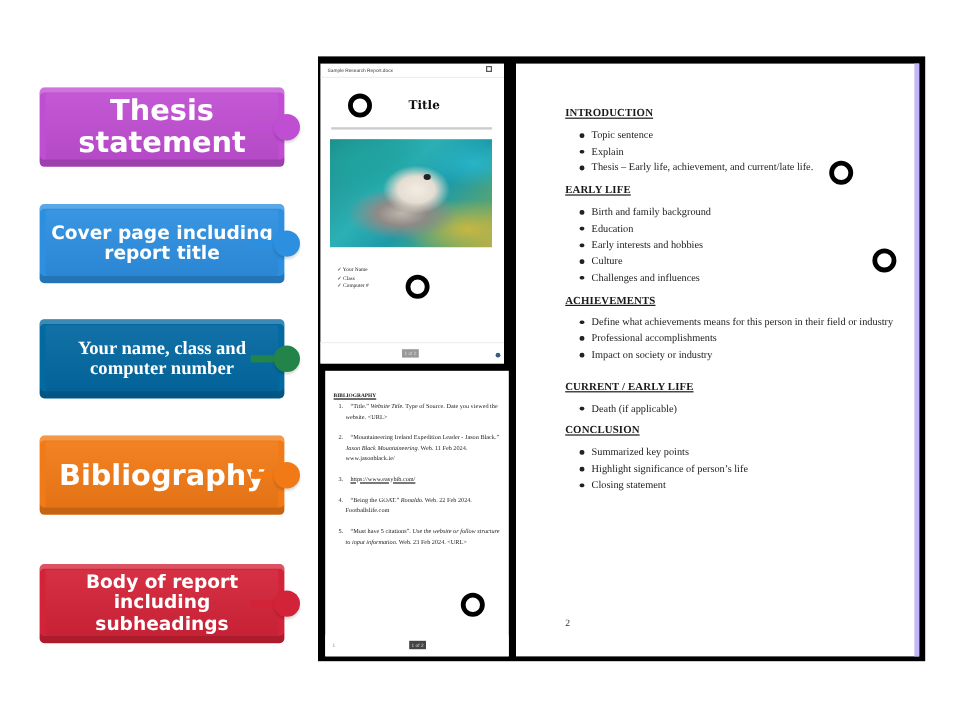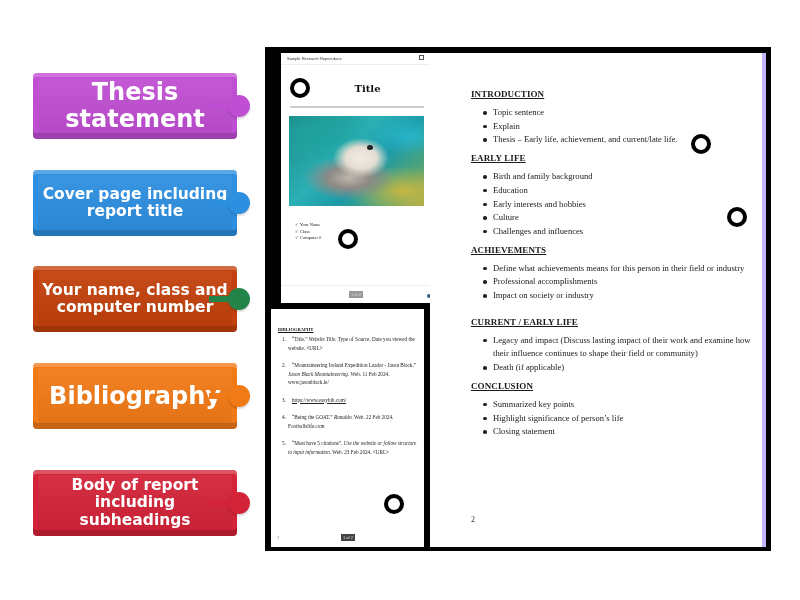--- a/index.html
+++ b/index.html
@@ -33,21 +33,21 @@
     }
     .big { font-size: 24px; }
     .med { font-size: 15.5px; }
 
     
     .frame {
       position: absolute; left: 265px; top: 47px; width: 506px; height: 504px;
       background: #000000;
     }
     .pane { position: absolute; background: #ffffff; overflow: hidden; }
-    .pane-cover { left: 281px; top: 53px; width: 153px; height: 250px; }
+    .pane-cover { left: 267px; top: 53px; width: 153px; height: 250px; }
     .pane-biblio { left: 271px; top: 309px; width: 153px; height: 238px; }
     .pane-body { left: 430px; top: 53px; width: 336px; height: 494px; border-right: 4px solid #c4b5fd; }
 
     
     .doc-topbar {
       position: absolute; left: 0; top: 0; width: 100%; height: 12px;
       border-bottom: 1px solid #eeeeee; font-size: 4px; color: #333;
       padding: 3px 0 0 6px; font-family: "Liberation Sans", sans-serif;
     }
     .doc-topbar .tb-icon { position: absolute; right: 10px; top: 2px; width: 5px; height: 5px; border: 1px solid #555; }
@@ -138,21 +138,21 @@
     </div>
     <div class="label-row" style="top: 170px;">
       <div class="label-box med" style="background: rgb(45, 143, 224);">
         <div class="inner"></div>
         <span>Cover page including report title</span>
       </div>
       <div class="label-connector" style="background: rgb(45, 143, 224);"></div>
       <div class="label-dot" style="background: rgb(45, 143, 224);"></div>
     </div>
     <div class="label-row" style="top: 266px;">
-      <div class="label-box med" style="background: #c2410c;">
+      <div class="label-box med" style="background: #0369a1; font-family: Liberation Serif, serif;">
         <div class="inner"></div>
         <span>Your name, class and computer number</span>
       </div>
       <div class="label-connector" style="background: rgb(35, 132, 74);"></div>
       <div class="label-dot" style="background: rgb(35, 132, 74);"></div>
     </div>
     <div class="label-row" style="top: 363px;">
       <div class="label-box big" style="background: rgb(241, 122, 22);">
         <div class="inner"></div>
         <span>Bibliography</span>
@@ -232,21 +232,20 @@
         <div class="section-heading">ACHIEVEMENTS</div>
         <ul class="section-list">
           <li>Define what achievements means for this person in their field or industry</li>
           <li>Professional accomplishments</li>
           <li>Impact on society or industry</li>
         </ul>
       </div>
       <div class="section">
         <div class="section-heading">CURRENT / EARLY LIFE</div>
         <ul class="section-list">
-          <li>Legacy and impact (Discuss lasting impact of their work and examine how their influence continues to shape their field or community)</li>
           <li>Death (if applicable)</li>
         </ul>
       </div>
       <div class="section">
         <div class="section-heading">CONCLUSION</div>
         <ul class="section-list">
           <li>Summarized key points</li>
           <li>Highlight significance of person’s life</li>
           <li>Closing statement</li>
         </ul>

